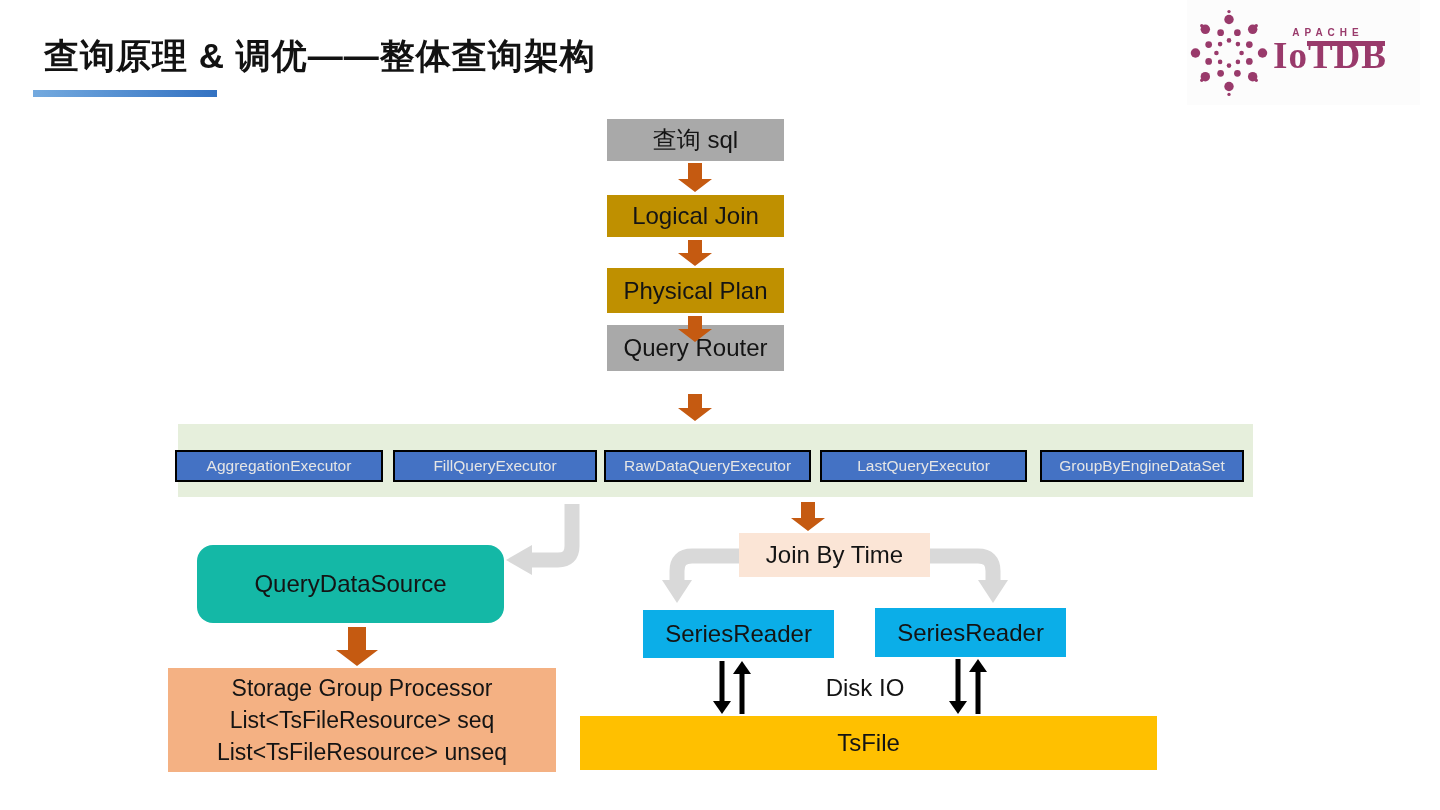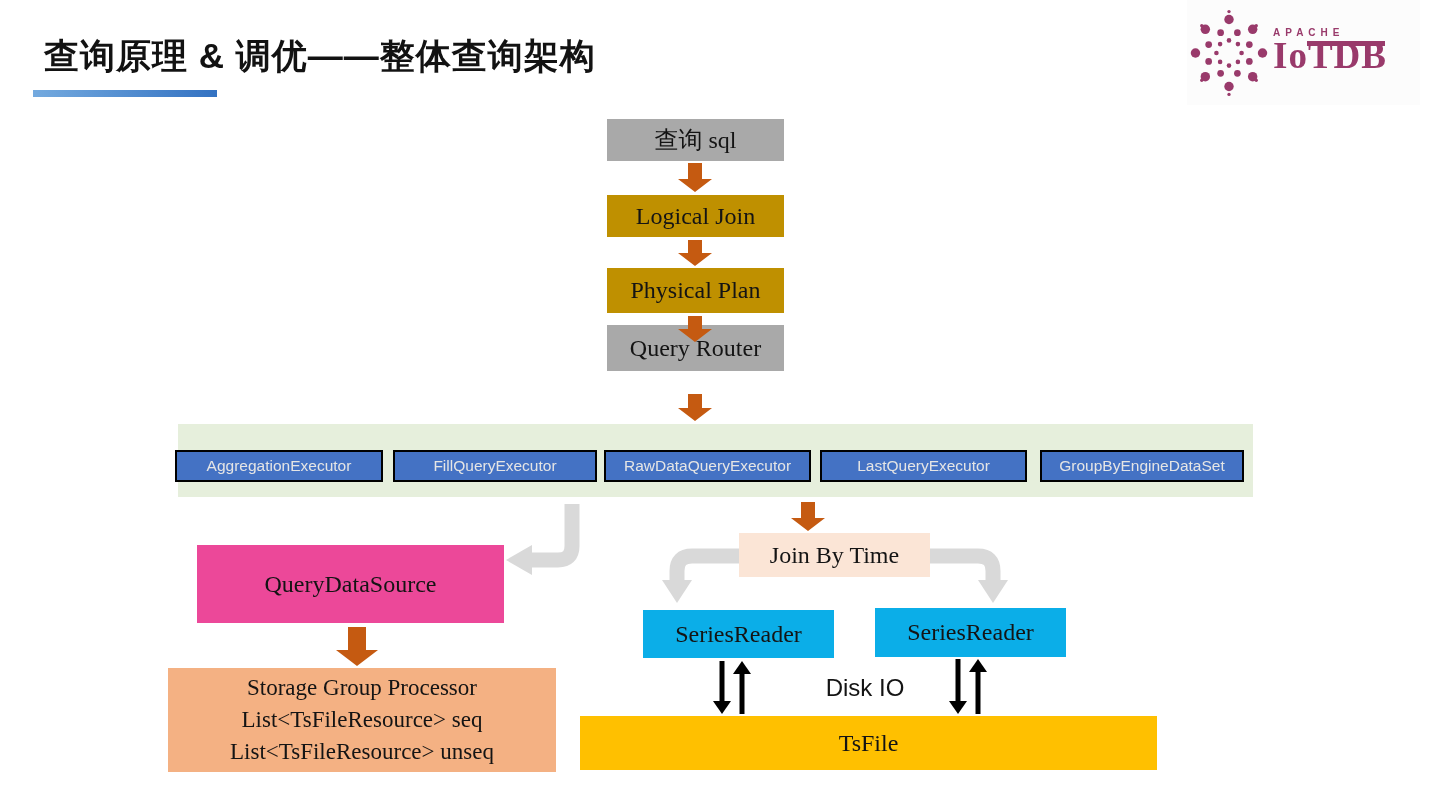--- a/index.html
+++ b/index.html
@@ -18,54 +18,54 @@
     background:linear-gradient(90deg,#74aadf 0%, #3372c2 100%);
   }
   .logo {
     position:absolute; left:1187px; top:0; width:233px; height:105px;
     background:#fcfcfc; display:flex; align-items:center; justify-content:flex-start;
   }
   .logo svg { display:block; }
   .logo-text { position:relative; margin-left:2px; }
   .logo-apache {
     display:block; font-size:10px; font-weight:700; letter-spacing:5px;
-    color:#993a6b; text-align:left; margin-bottom:-4px; padding-right:4px;
+    color:#993a6b; text-align:center; margin-bottom:-4px; padding-right:4px;
   }
   .logo-iotdb {
     display:block; font-family:"Liberation Serif", serif; font-weight:700;
     font-size:37px; line-height:44px; color:#993a6b; letter-spacing:1px;
   }
   .logo-iotdb-bar {
     position:absolute; right:2px; top:14px; width:78px; height:5px; background:#993a6b;
   }
 
   .node {
     position:absolute; display:flex; align-items:center; justify-content:center;
-    font-size:24px; color:#141414; text-align:left;font-family:Liberation Serif, serif;
+    font-size:24px; color:#141414; text-align:left;
   }
   .n-querysql    { left:607px; top:119px; width:177px; height:42px; background:#a9a9a9; }
   .n-logical     { left:607px; top:195px; width:177px; height:42px; background:#bf9000; }
   .n-physical    { left:607px; top:268px; width:177px; height:45px; background:#bf9000; }
   .n-router      { left:607px; top:325px; width:177px; height:46px; background:#a9a9a9; }
   .band {
     position:absolute; left:178px; top:424px; width:1075px; height:73px;
     background:#e6efdc;
   }
   .exec {
     position:absolute; top:450px; height:32px; background:#4472c4;
     border:2px solid #000000; display:flex; align-items:center; justify-content:center;
     font-size:15.5px; color:#e5e5e5; white-space:nowrap;
   }
   .e1 { left:175px;  width:208px; }
   .e2 { left:393px;  width:204px; }
   .e3 { left:604px;  width:207px; }
   .e4 { left:820px;  width:207px;text-align:center; }
   .e5 { left:1040px; width:204px; }
 
-  .n-qds     { left:197px; top:545px; width:307px; height:78px; background:#ec4899; }
+  .n-qds     { left:197px; top:545px; width:307px; height:78px; background:#14b8a6;border-radius:16px; }
   .n-storage {
     left:168px; top:668px; width:388px; height:104px; background:#f4b183;
     flex-direction:column; font-size:23px; line-height:32px;
   }
   .n-join    { left:739px; top:533px; width:191px; height:44px; background:#fbe5d6; }
   .n-sr1     { left:643px; top:610px; width:191px; height:48px; background:#0baee8; }
   .n-sr2     { left:875px; top:608px; width:191px; height:49px; background:#0baee8; }
   .n-tsfile  { left:580px; top:716px; width:577px; height:54px; background:#ffc000; }
   .diskio-label {
     position:absolute; left:790px; top:674px; width:150px; text-align:center;

